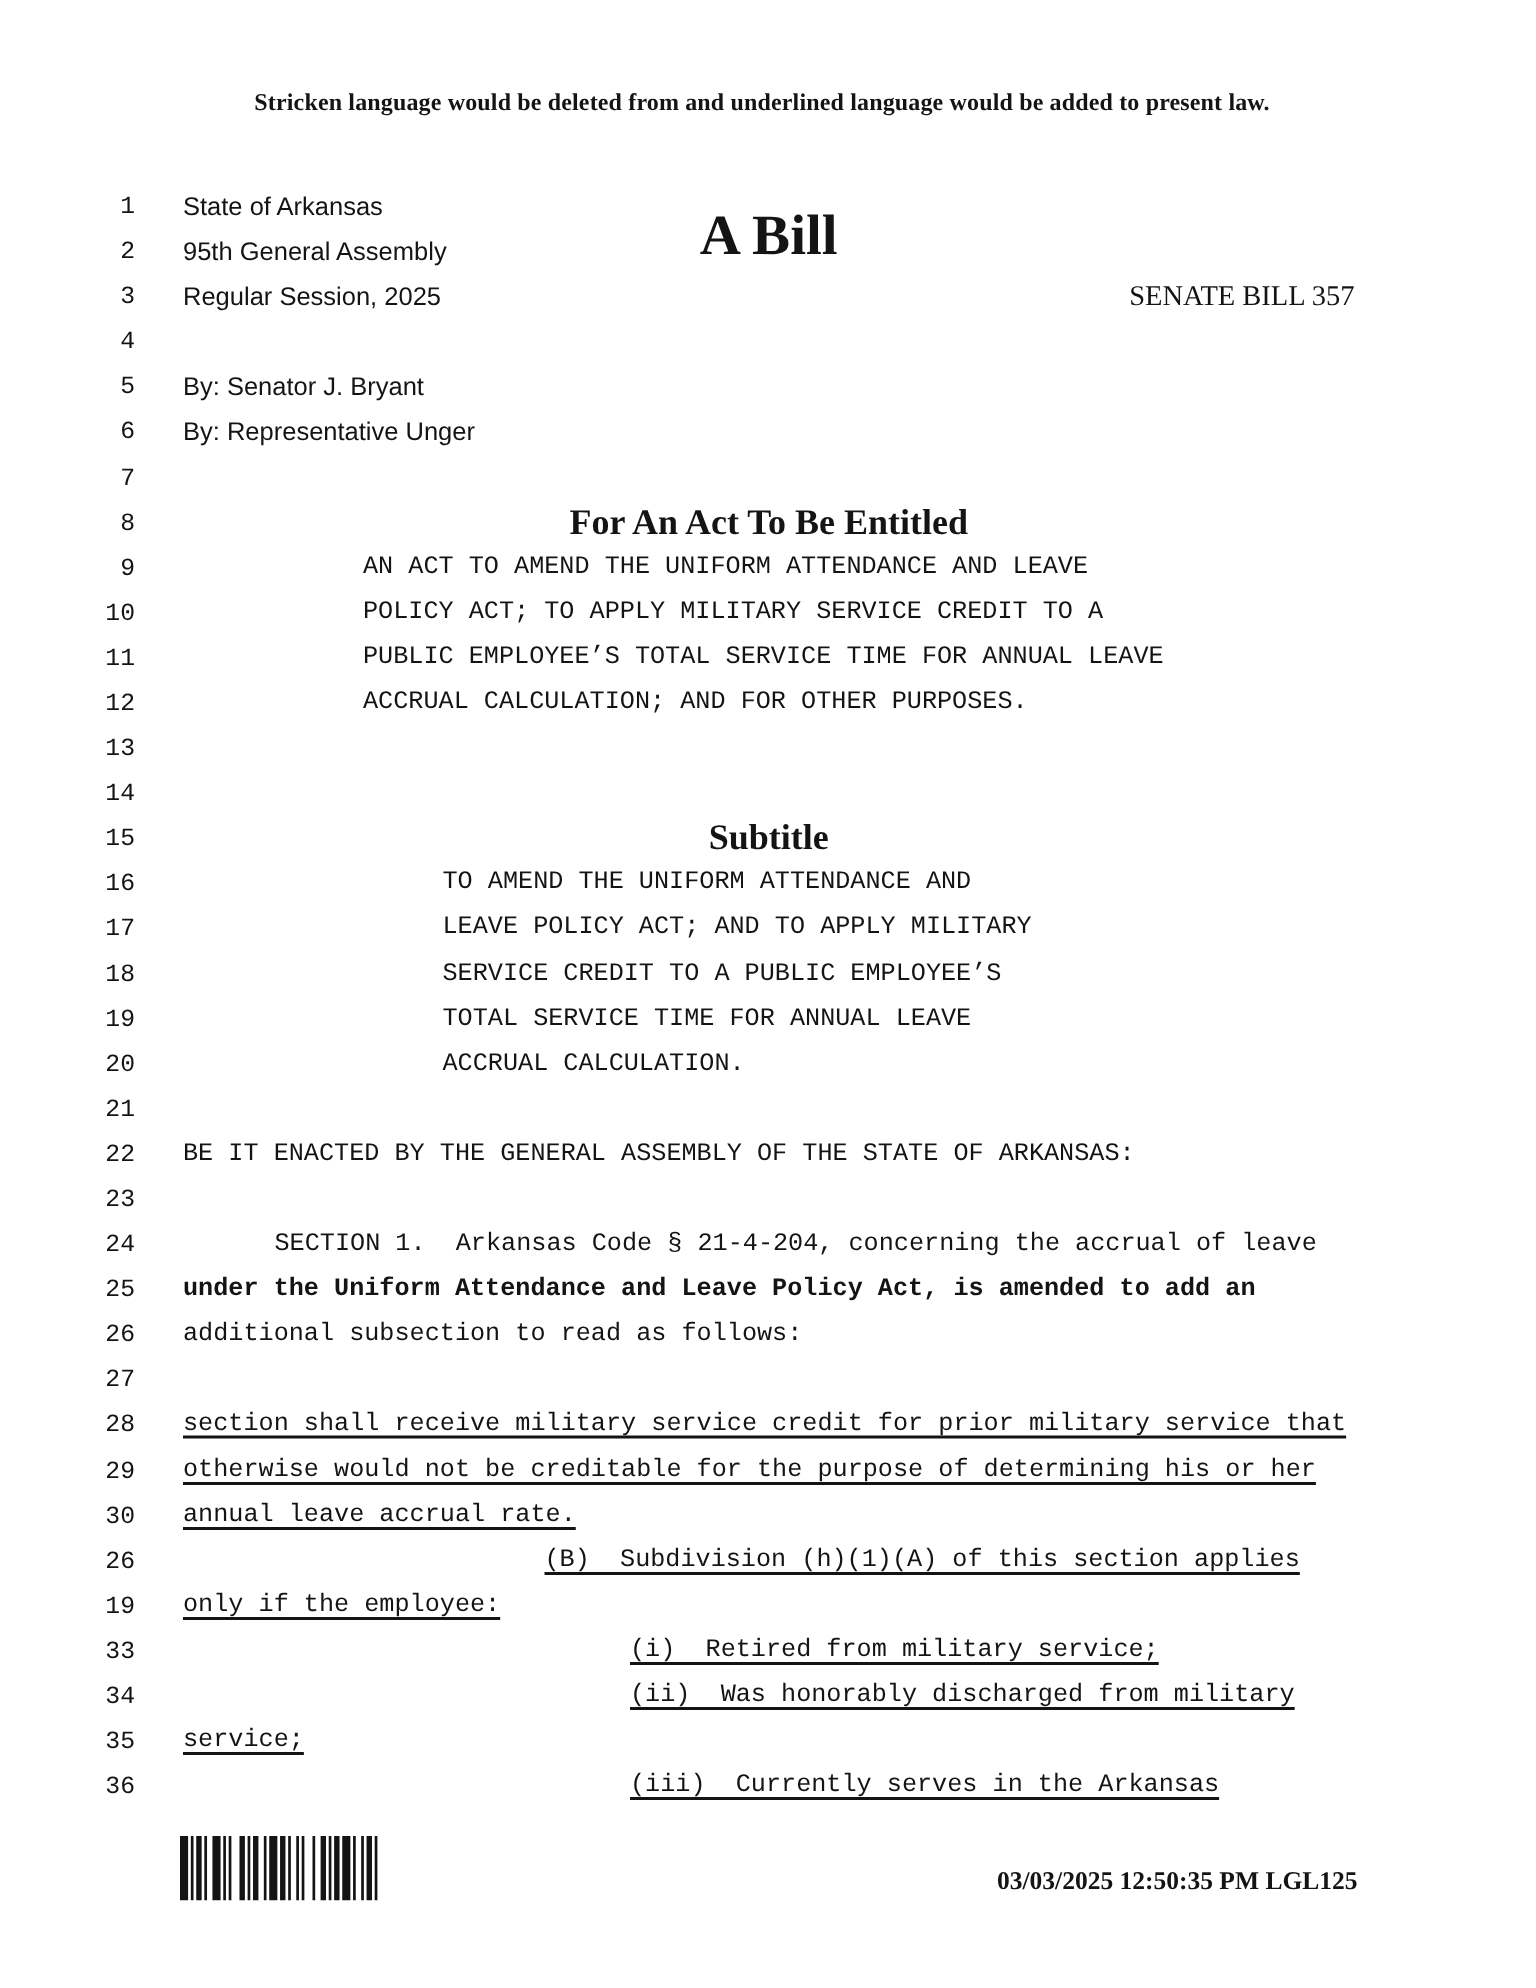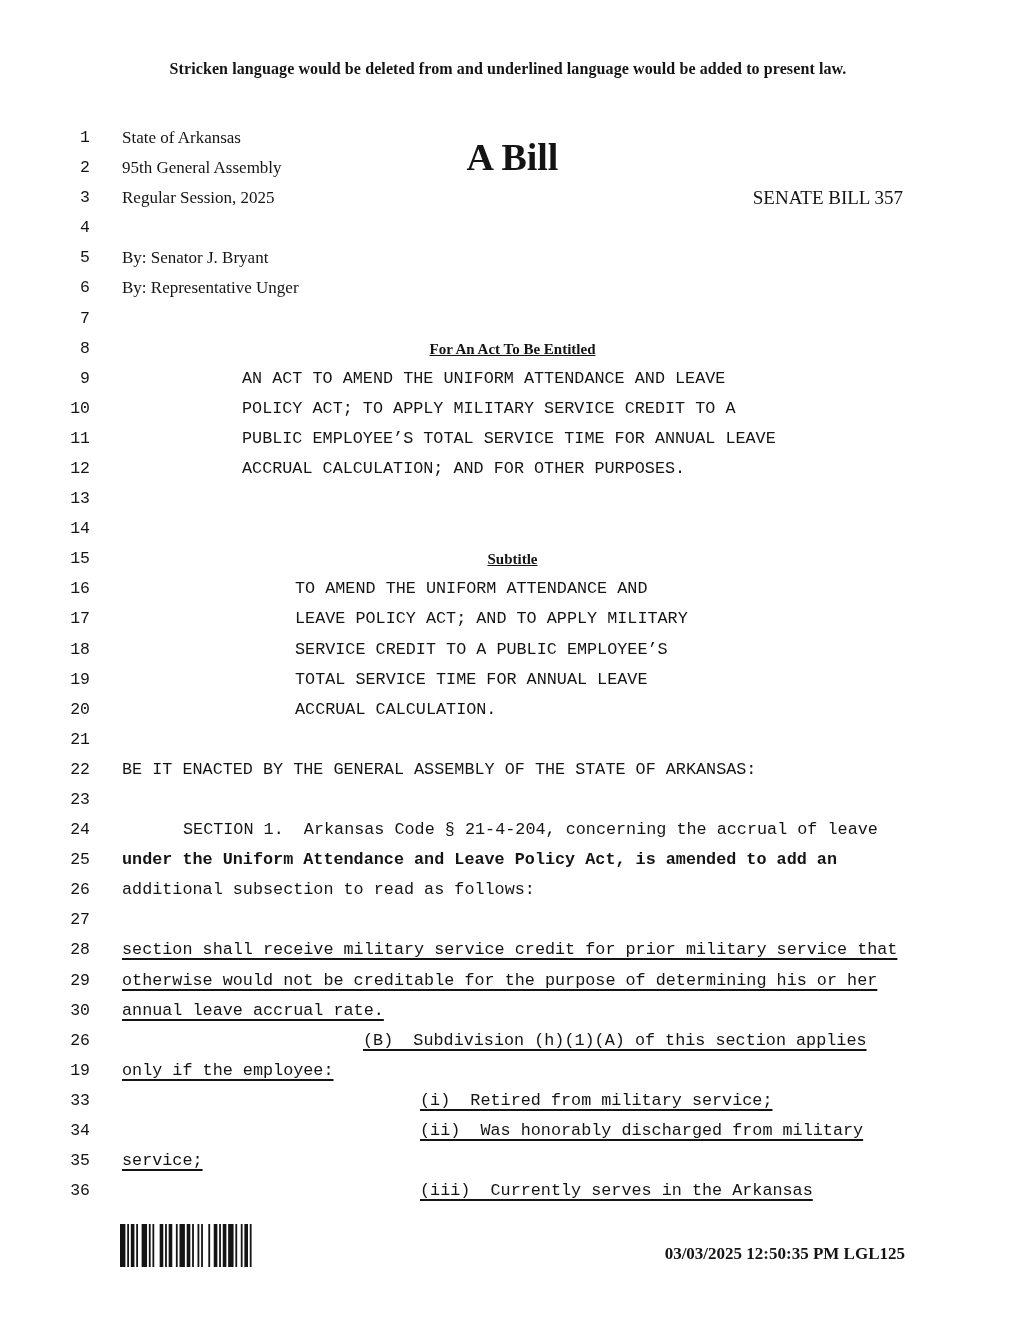--- a/index.html
+++ b/index.html
@@ -16,25 +16,25 @@
     font-family:"Liberation Serif",serif;
     font-weight:bold;font-size:16px;
     letter-spacing:0.1px;
   }
   .line{position:absolute;left:0;width:1024px;height:30px;line-height:30px;}
   .lnum{
     position:absolute;left:55px;width:35px;text-align:right;
     font-family:"Liberation Mono",monospace;font-size:16.5px;
   }
   .ltext{position:absolute;top:0;white-space:pre;}
-  .serif{font-family:Liberation Serif, serif;font-size:17px;}
+  .serif{font-family:Liberation Sans, sans-serif;font-size:17px;}
   .mono{font-family:"Liberation Mono",monospace;font-size:16.8px;}
   .headcenter{
     left:122px;right:121px;text-align:center;
-    font-family:"Liberation Serif",serif;font-weight:bold;font-size:15px;text-decoration:underline;
+    font-family:"Liberation Serif",serif;font-weight:bold;font-size:24px;
   }
   .u{text-decoration:underline;text-underline-offset:4px;text-decoration-thickness:1.5px;}
   .righttext{
     position:absolute;right:121px;top:0;
     font-family:"Liberation Serif",serif;font-size:19px;
   }
   .billtitle{
     position:absolute;top:138px;left:122px;right:121px;
     text-align:center;margin:0;
     font-family:"Liberation Serif",serif;font-weight:bold;font-size:38px;

